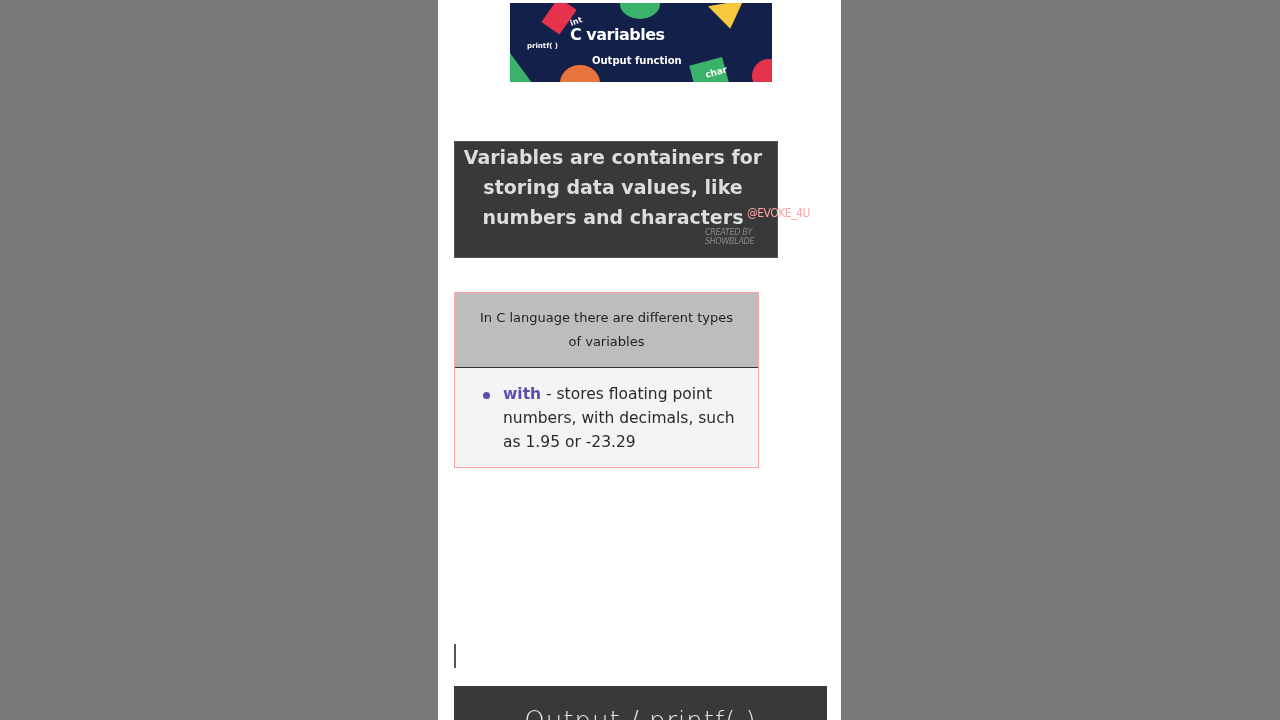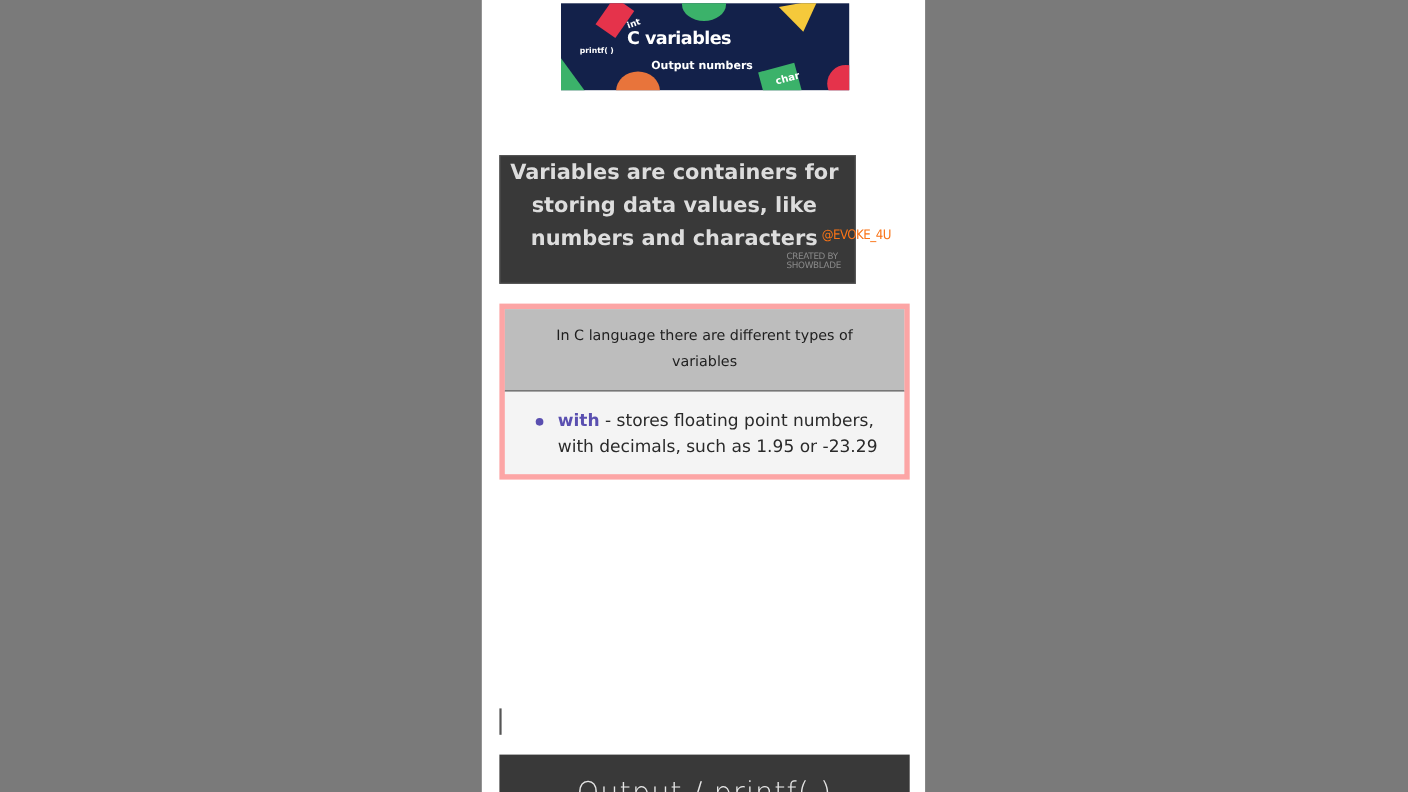--- a/index.html
+++ b/index.html
@@ -49,31 +49,31 @@
     border:2px solid #fff; border-radius:6px; box-sizing:border-box;
   }
   .ig-icon::before {
     content:""; position:absolute; left:3px; top:3px; width:9px; height:9px;
     border:2px solid #fff; border-radius:50%; box-sizing:border-box;
   }
   .ig-icon::after {
     content:""; position:absolute; right:1px; top:1px; width:2px; height:2px; background:#fff; border-radius:50%;
   }
   .handle {
-    position:absolute; left:292px; top:64px; color:#f97316; font-size:12px;
+    position:absolute; left:292px; top:64px; color:#fca5a5; font-size:12px;
     font-family:"DejaVu Sans Condensed","DejaVu Sans", sans-serif; letter-spacing:-0.5px;
   }
   .watermark {
-    position:absolute; left:260px; top:86px; color:#8a8a8a; font-size:8px; letter-spacing:-0.3px;
+    position:absolute; left:250px; top:86px; color:#8a8a8a; font-size:8px; letter-spacing:-0.3px;font-style:italic;
   }
 
   
   .table {
-    position:absolute; left:16px; top:276px; width:373px;
-    border:5px solid #fca5a5; box-sizing:border-box;
+    position:absolute; left:16px; top:292px; width:305px;
+    border:1px solid #fca5a5; box-sizing:border-box;
   }
   .t-head {
     background:#bdbdbd; height:74px; border-bottom:1px solid #333;
     display:flex; align-items:center; justify-content:center;
     text-align:center; font-size:13px; color:#1e1e1e; line-height:24px; padding:0 20px;
   }
   .t-row {
     background:#f4f4f4; border-bottom:1px solid #333; position:relative;
     padding:14px 10px 13px 48px; font-size:15.5px; color:#2a2a2a; line-height:24px;
   }
@@ -104,21 +104,21 @@
     <div class="shape sh-red-bar"></div>
     <div class="shape sh-green-circ"></div>
     <div class="shape sh-yellow-tri"></div>
     <div class="shape sh-green-tri"></div>
     <div class="shape sh-orange-circ"></div>
     <div class="shape sh-green-rect"></div>
     <div class="shape sh-red-circ"></div>
     <span class="b-text b-int">int</span>
     <span class="b-text b-printf">printf( )</span>
     <span class="b-text b-title">C variables</span>
-    <span class="b-text b-sub">Output numbers</span>
+    <span class="b-text b-sub">Output function</span>
     <span class="b-text b-char">char</span>
   </div>
 
   <div class="dark-box">
     <div class="dark-text">Variables are containers for storing data values, like numbers and characters</div>
     <div class="ig-icon"></div>
     <div class="handle">@EVOKE_4U</div>
     <div class="watermark">CREATED BY SHOWBLADE</div>
   </div>
 

